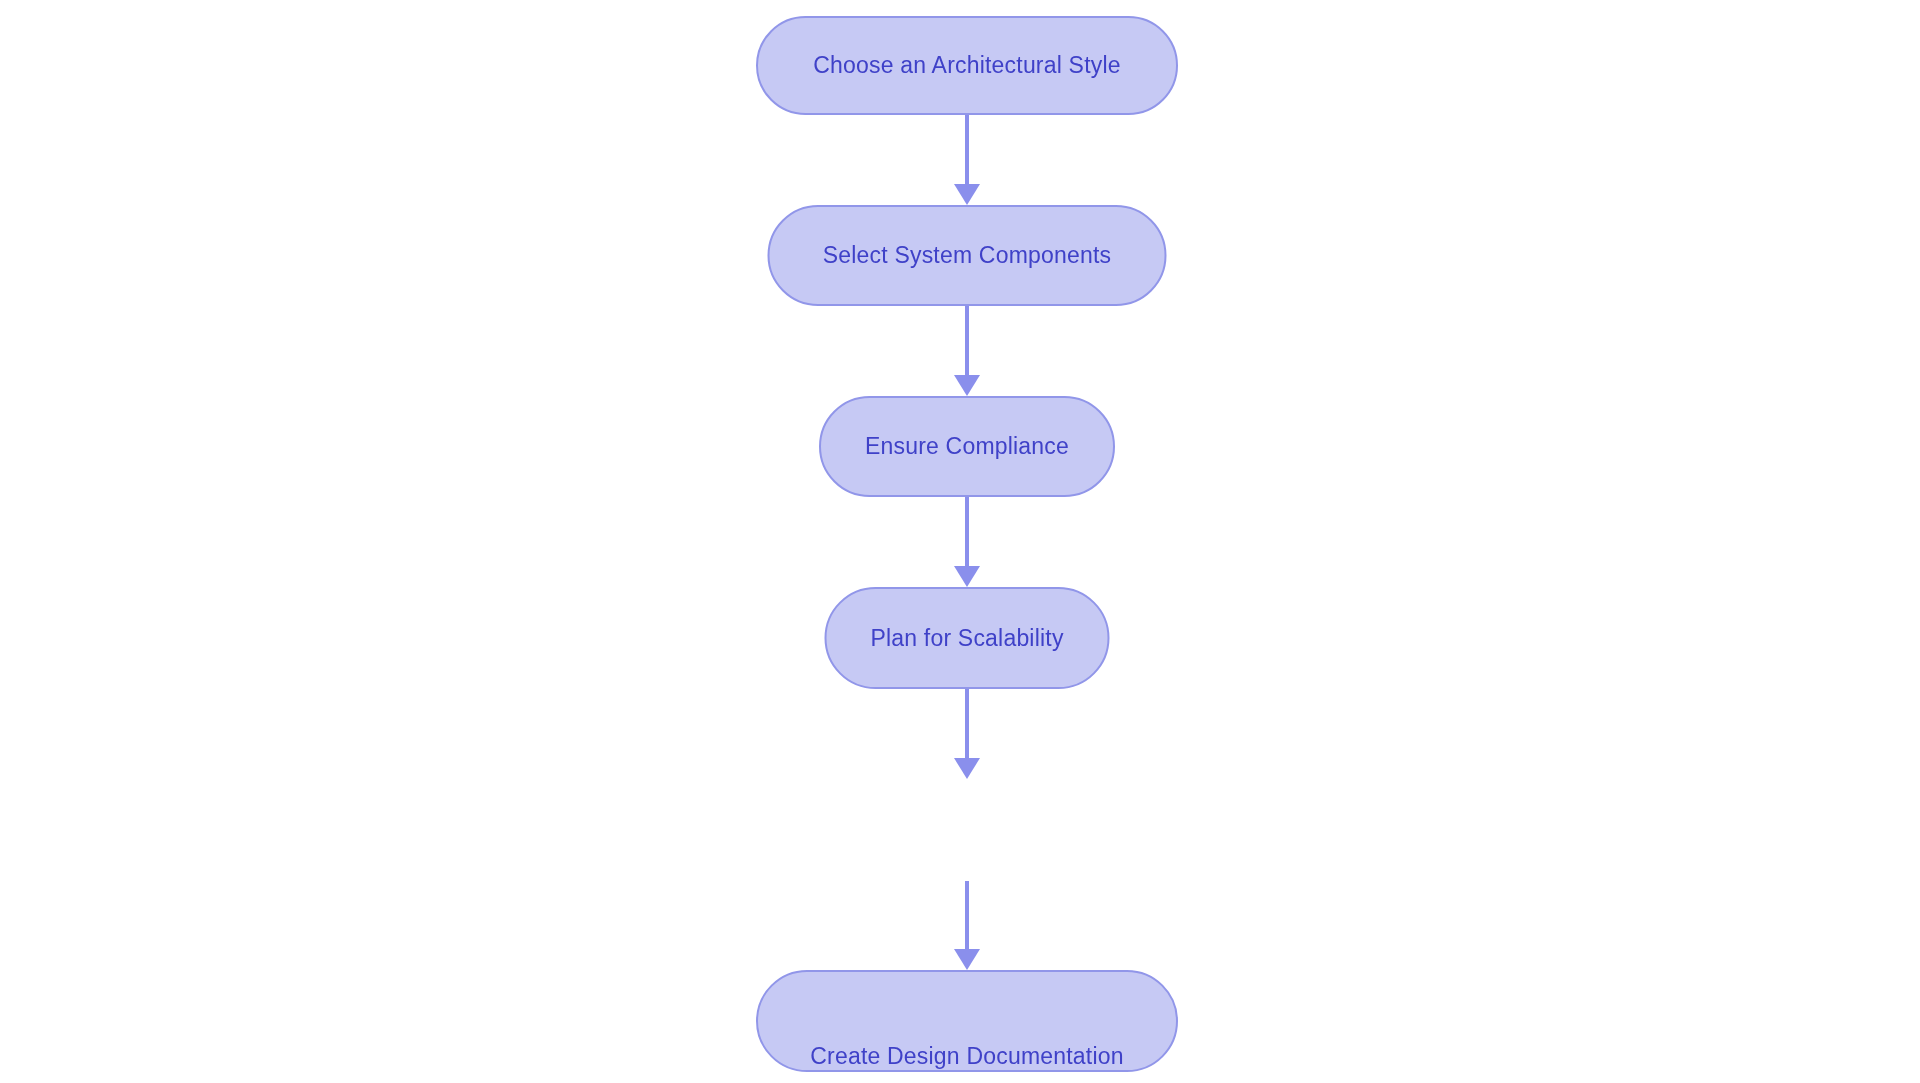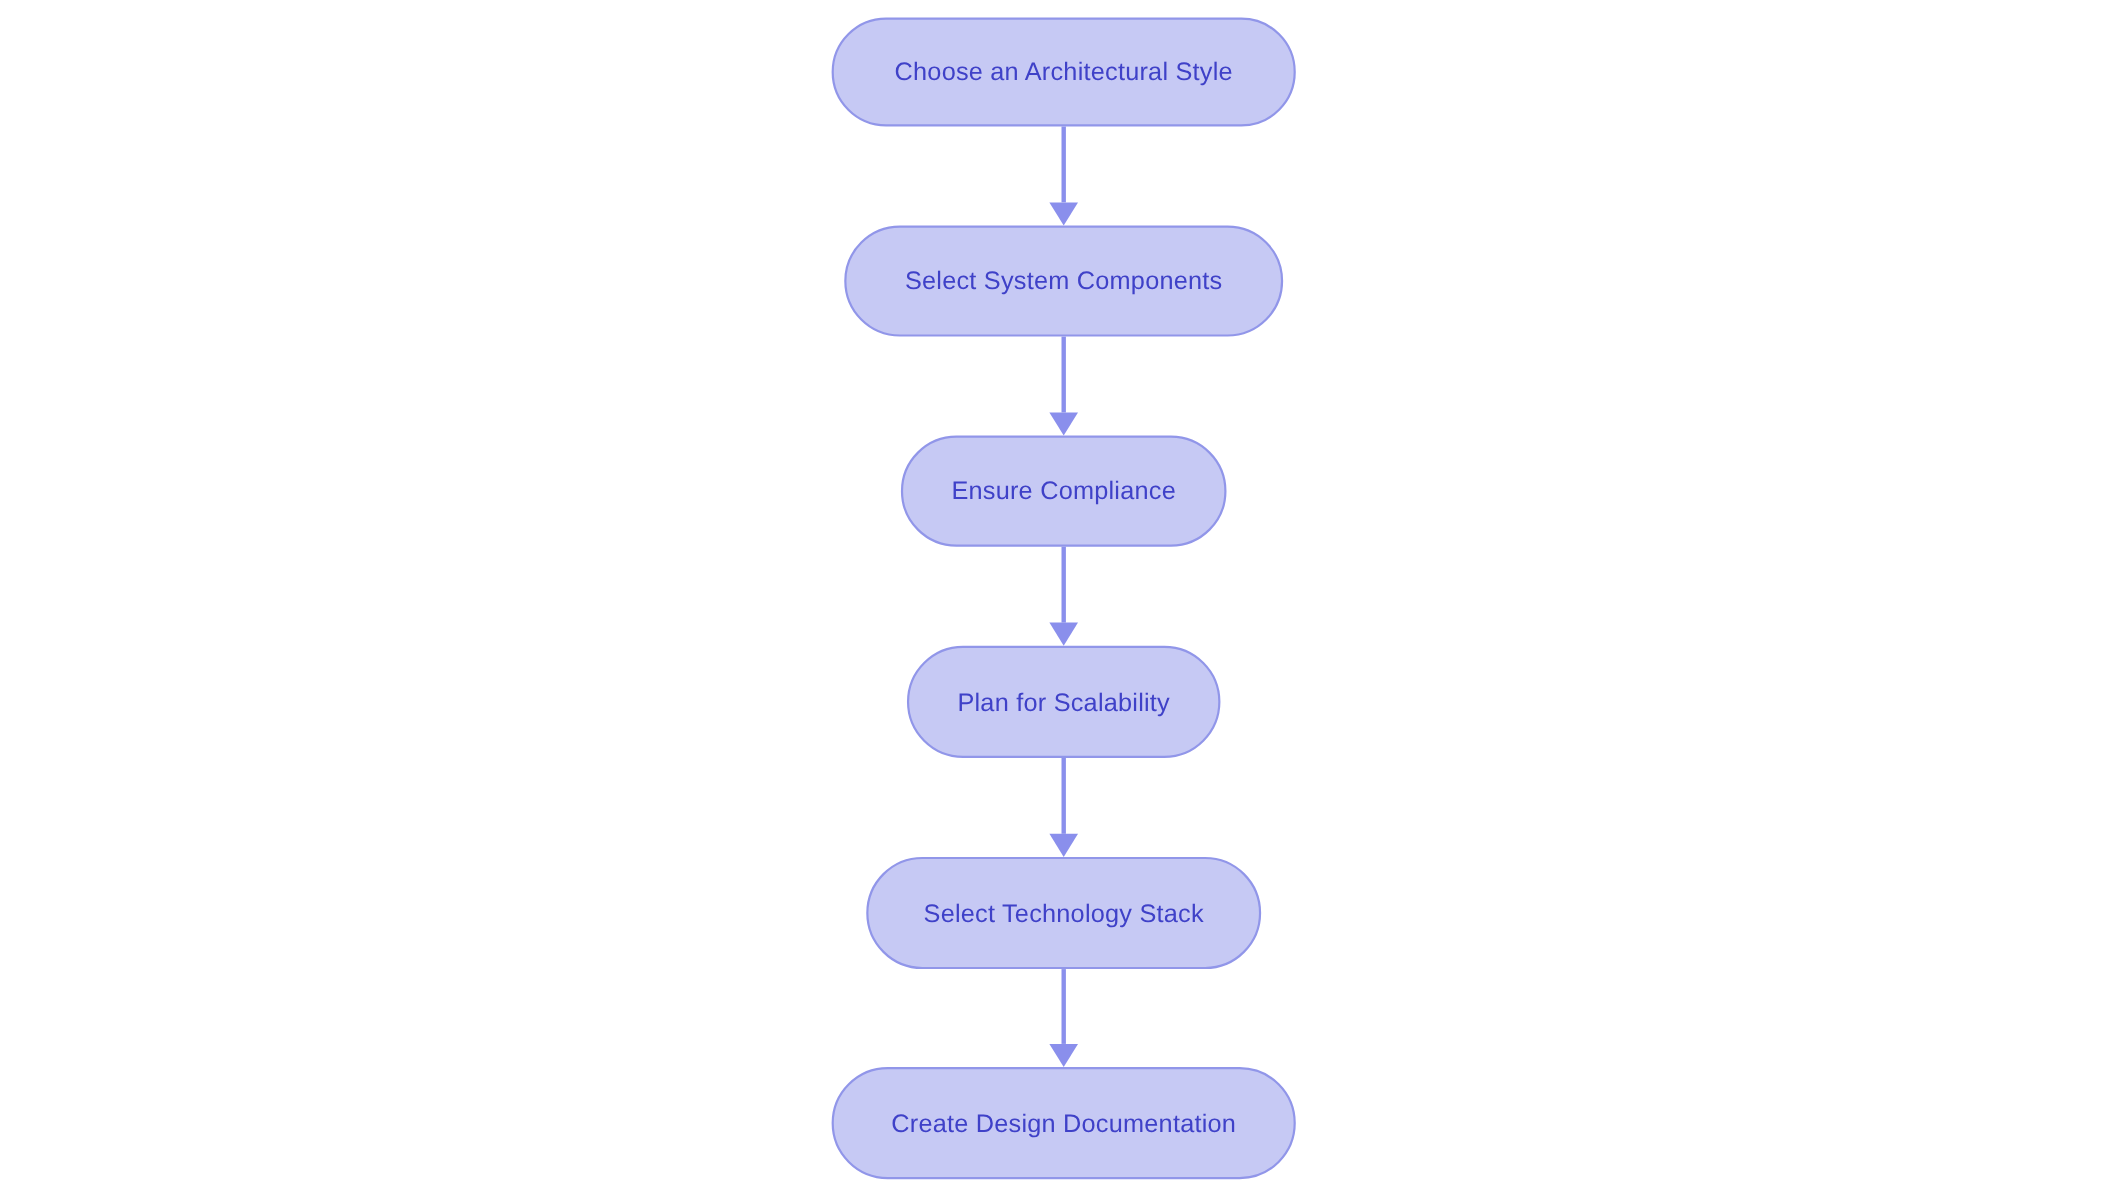--- a/index.html
+++ b/index.html
@@ -68,24 +68,21 @@
   </div>
     <div class="flow-node" style="left: 967px; top: 205px; width: 399px; height: 101px;">
     <span class="node-label">Select System Components</span>
   </div>
     <div class="flow-node" style="left: 967px; top: 587px; width: 285px; height: 102px;">
     <span class="node-label">Plan for Scalability</span>
   </div>
     <div class="flow-node" style="left: 967px; top: 396px; width: 296px; height: 101px;">
     <span class="node-label">Ensure Compliance</span>
   </div>
-    <div class="flow-node" style="left: 967px; top: 779px; width: 359px; height: 102px;">
-    <span class="node-label">Select Technology Stack</span>
-  </div>
-    <div class="flow-node" style="left: 967px; top: 970px; width: 422px; height: 102px;">
+    <div class="flow-node" style="left: 967px; top: 970px; width: 422px; height: 102px; align-items: flex-end;">
     <span class="node-label">Create Design Documentation</span>
   </div>
     <div class="flow-arrow" style="left: 967px; top: 115px; height: 90px;">
     <div class="arrow-line"></div>
     <div class="arrow-head"></div>
   </div>
     <div class="flow-arrow" style="left: 967px; top: 306px; height: 90px;">
     <div class="arrow-line"></div>
     <div class="arrow-head"></div>
   </div>

